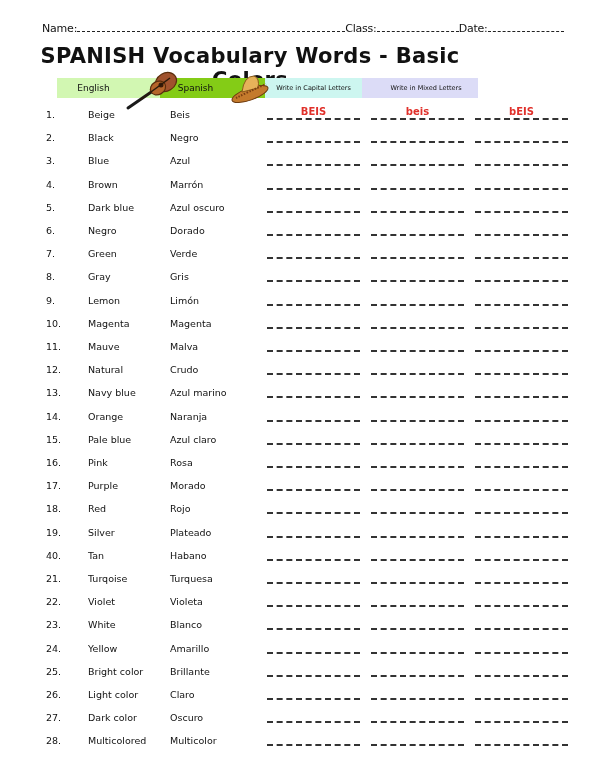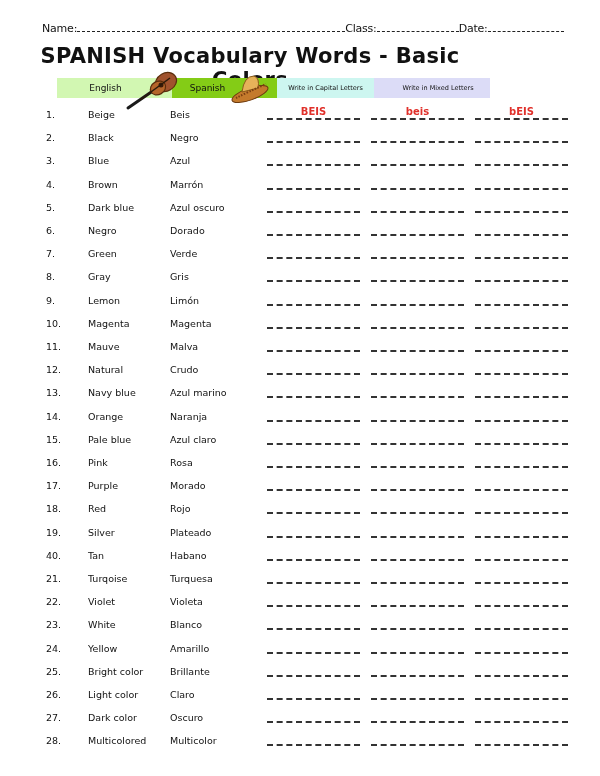--- a/index.html
+++ b/index.html
@@ -4,21 +4,21 @@
 <style>
   html, body { margin: 0; padding: 0; background: #ffffff; }
   body { width: 600px; height: 776px; position: relative; overflow: hidden;
          font-family: "DejaVu Sans", sans-serif; color: #111; }
   .hdr-line { position: absolute; top: 22px; left: 42px; width: 530px; font-size: 11px; white-space: nowrap; letter-spacing: -0.2px; }
   .hdr-line .blank { display: inline-block; border-bottom: 1.5px dashed #222; height: 9px; vertical-align: baseline; }
   .title { position: absolute; top: 44px; left: 0; width: 500px; text-align: center; font-size: 21px; font-weight: bold; letter-spacing: 0.3px; }
   .colbar { position: absolute; top: 78px; left: 57px; height: 20px; width: 513px; display: flex; }
   .colbar .seg { height: 20px; display: flex; align-items: center; justify-content: center; font-size: 6.5px; white-space: nowrap; }
   .colbar .seg.big { font-size: 9px; }
-  .seg-en { width: 103px; background: #d2f7b2; padding-left: 12px; }
+  .seg-en { width: 103px; background: #d2f7b2; }
   .seg-es { width: 105px; background: #84cc16; }
   .seg-cap { width: 97px; background: #cdf6f0; }
   .seg-sm { width: 104px; background: #f4dfbf; }
   .seg-mx { width: 104px; background: #dcdcf7; padding-left: 12px; }
   .seg-en span { margin-left: -30px; }
   .seg-es span { margin-left: -34px; }
   .guitar { position: absolute; left: 120px; top: 68px; width: 60px; height: 44px; }
   .sombrero { position: absolute; left: 228px; top: 70px; width: 44px; height: 36px; }
   .rows { position: absolute; top: 106px; left: 0; width: 600px; }
   .row { position: absolute; left: 0; width: 600px; height: 20px; font-size: 9.5px; }

